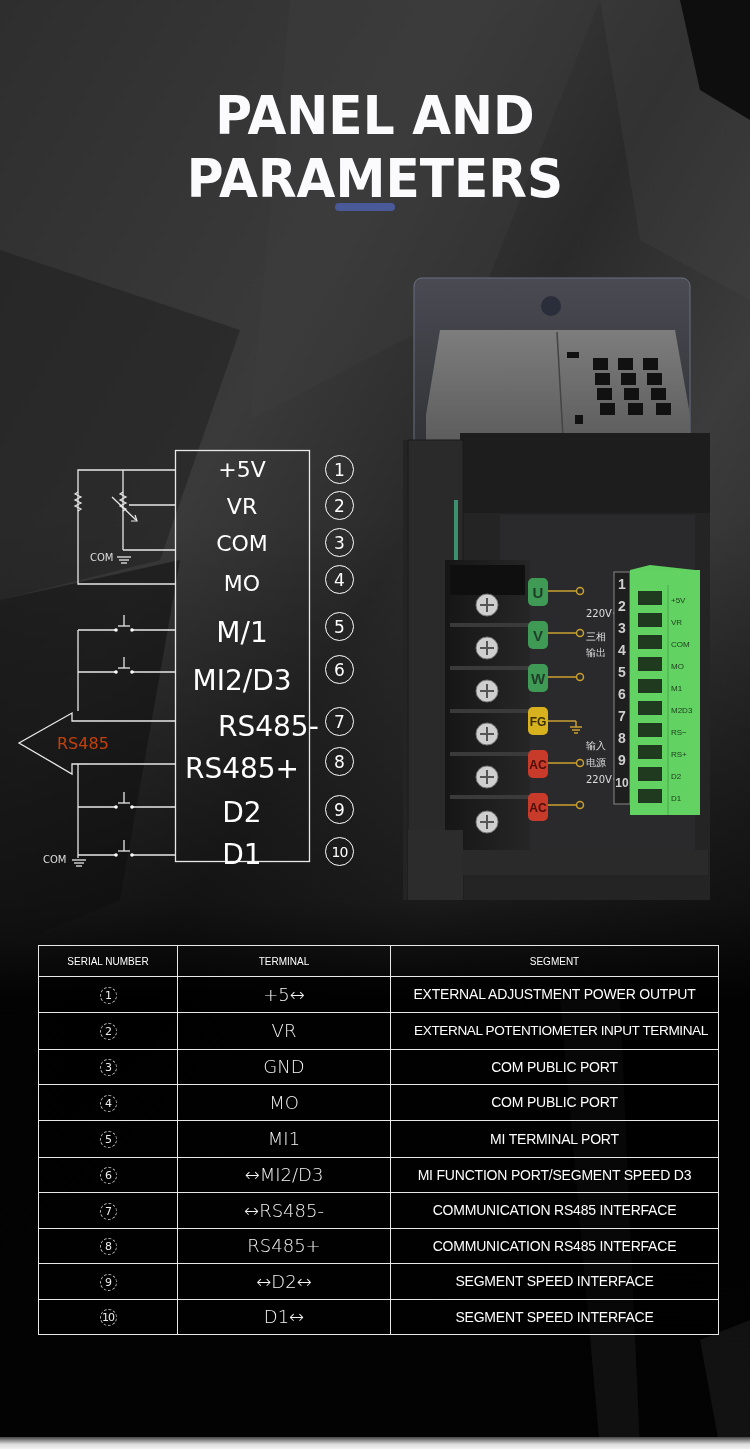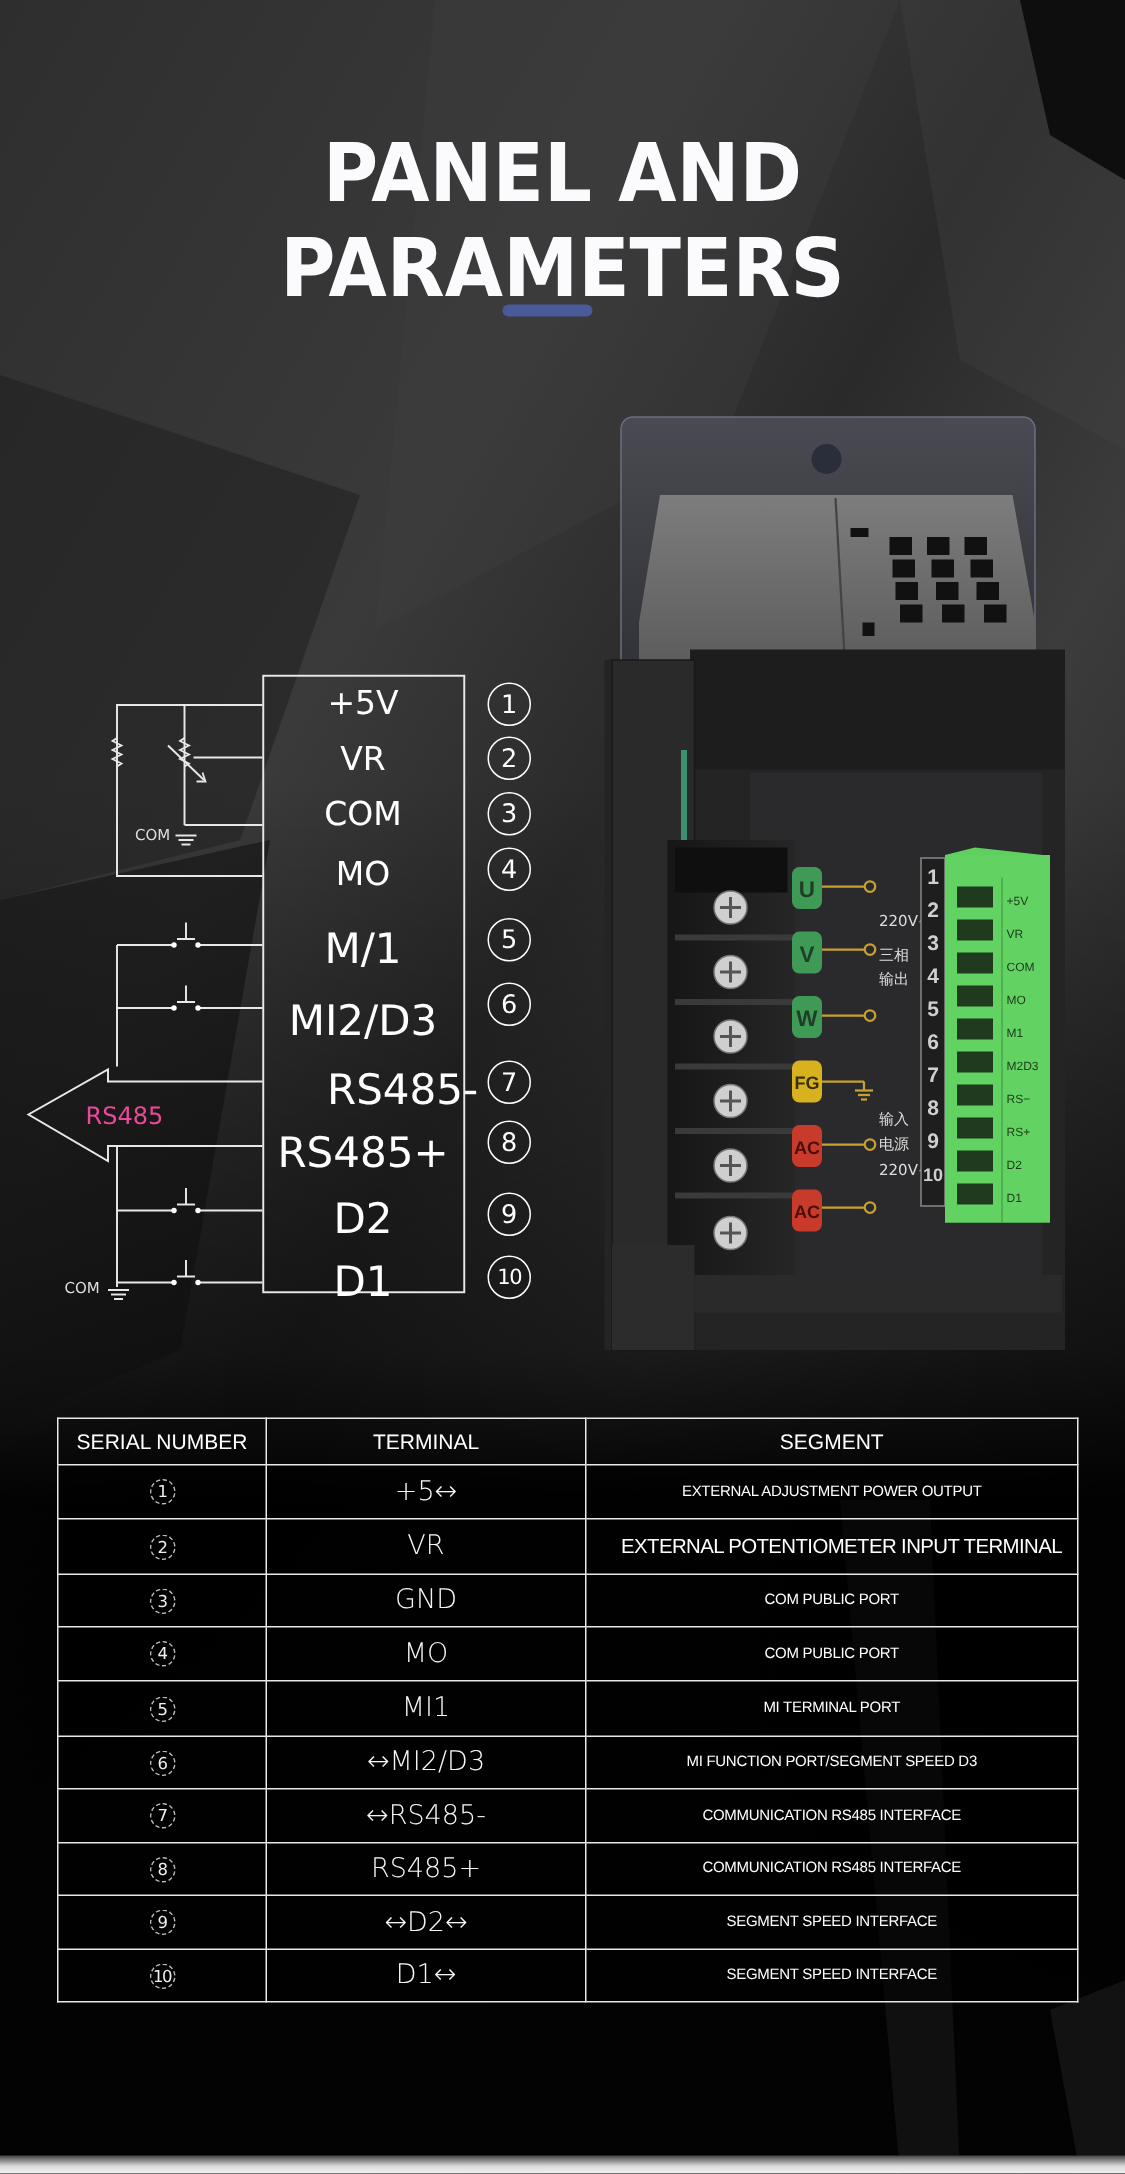--- a/index.html
+++ b/index.html
@@ -38,45 +38,45 @@
     font-family: "DejaVu Sans", sans-serif; font-size: 28px; color: #fff;
   }
   .term-num {
     position: absolute; left: 325px; width: 29px; height: 29px;
     border: 1.5px solid #fff; border-radius: 50%;
     font-family: "DejaVu Sans", sans-serif; font-size: 17px; color: #fff;
     display: flex; align-items: center; justify-content: center;
   }
   .term-num.small { font-size: 14px; letter-spacing: -1px; }
   .com-label { position: absolute; font-size: 10px; color: #ddd; font-family: "DejaVu Sans", sans-serif; }
-  .rs485-label { position: absolute; font-size: 16px; color: #ec4899; font-family: "DejaVu Sans", sans-serif; }
+  .rs485-label { position: absolute; font-size: 16px; color: #c2410c; font-family: "DejaVu Sans", sans-serif; }
 
   
   .device { position: absolute; left: 400px; top: 275px; width: 320px; height: 630px; }
 
   
   .ptable {
     position: absolute; left: 38px; top: 945px; width: 680px;
     border-collapse: collapse; table-layout: fixed;
   }
   .ptable th, .ptable td {
     border: 1.3px solid #e8e8e8; text-align: center; vertical-align: middle;
     color: #fff; padding: 0;
   }
   .ptable th {
-    height: 31px; font-size: 14px; font-weight: normal;
+    height: 31px; font-size: 10px; font-weight: normal;
     font-family: "Liberation Sans", sans-serif;
   }
   .ptable td { height: 35.5px; background: rgba(0,0,0,0.55); }
   .ptable tr.h36 td { height: 37px; }
   .ptable .col-serial { width: 139px; }
   .ptable .col-rep { width: 213px; }
   .ptable .col-func { width: 328px; }
   .ptable td.rep { font-family: "DejaVu Sans", sans-serif; font-size: 18px; font-weight: 300; color: #f5f5f5; }
-  .ptable td.func { font-family: "Liberation Sans", sans-serif; font-size: 10px; letter-spacing: -0.2px; }
+  .ptable td.func { font-family: "Liberation Sans", sans-serif; font-size: 14px; letter-spacing: -0.2px; }
   .ptable td.func.tight { font-size: 13.6px; letter-spacing: -0.4px; padding-left: 13px; }
   .serial-circle {
     display: inline-flex; width: 17px; height: 17px; border-radius: 50%;
     border: 1px dashed #bbb; align-items: center; justify-content: center;
     font-size: 11px; color: #eee; font-family: "DejaVu Sans", sans-serif;
     letter-spacing: -1px;
   }
 </style>
 </head>
 <body>

